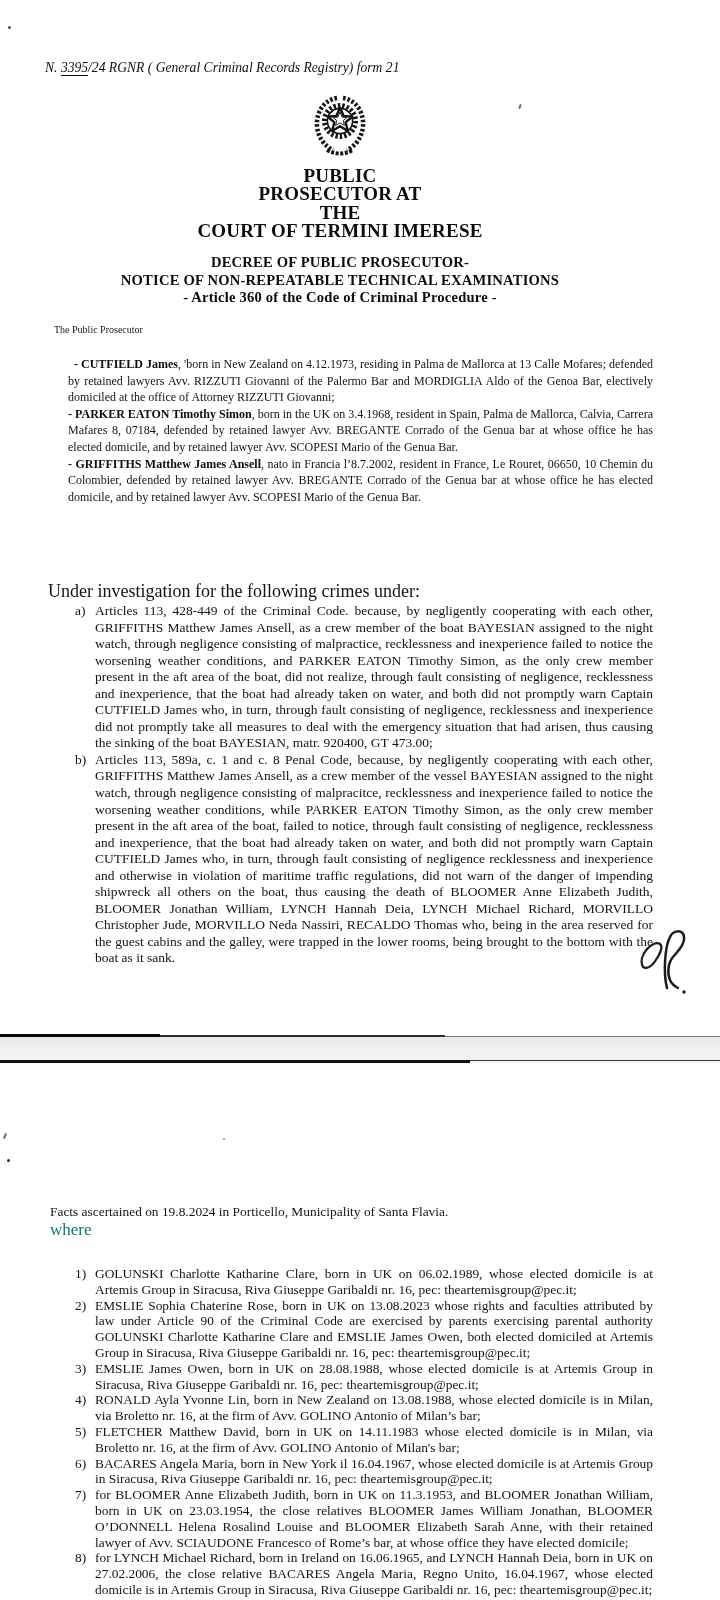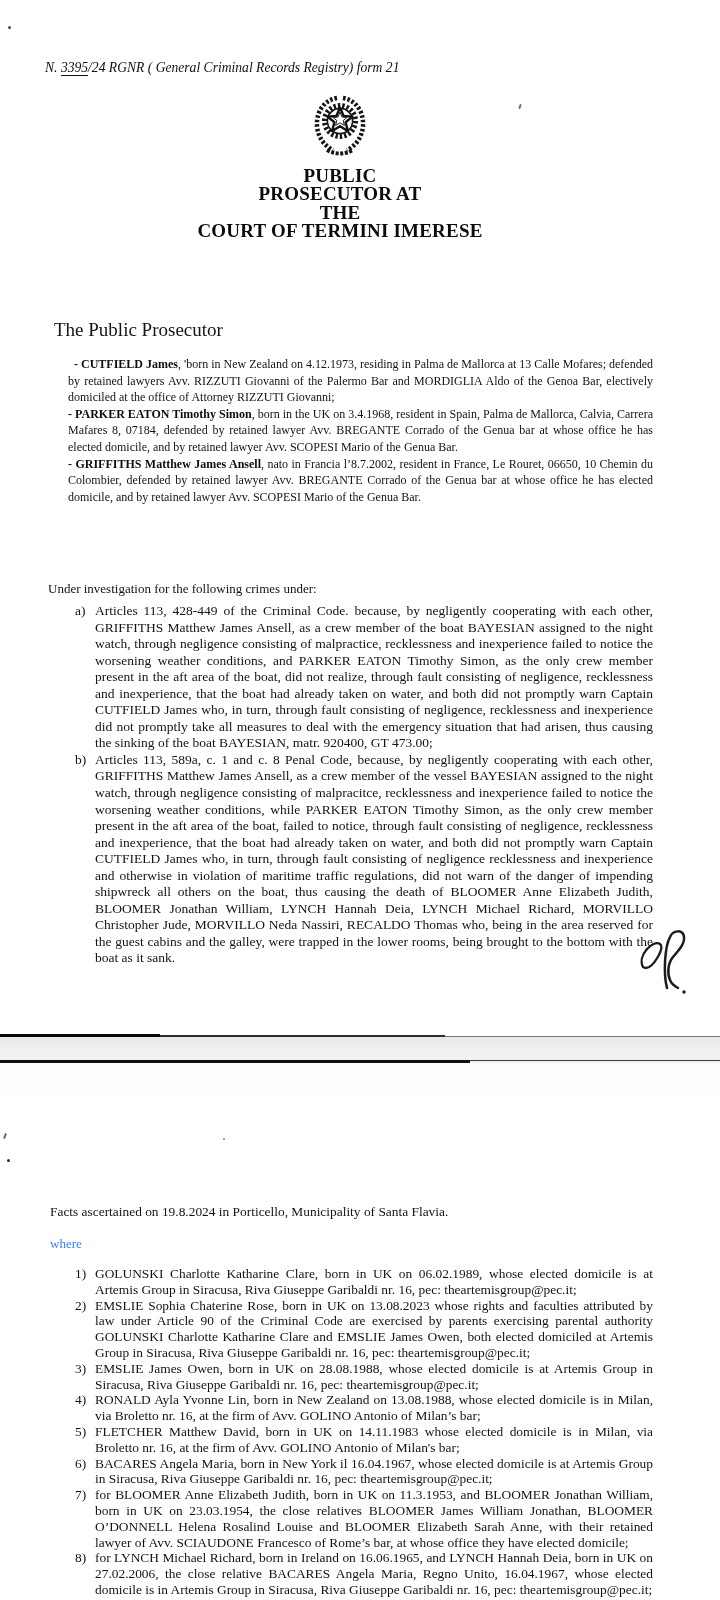--- a/index.html
+++ b/index.html
@@ -17,49 +17,49 @@
 
   .refline{top:60px;left:45px;font-style:italic;font-size:13.6px;color:#101010;white-space:nowrap;}
   .refline .u{border-bottom:1.2px solid #101010;}
 
   .emblem{top:94px;left:312px;}
 
   .center-block{left:0;width:680px;text-align:center;font-weight:bold;color:#0c0c0c;}
   .office{top:167px;font-size:19px;line-height:18.4px;letter-spacing:.2px;}
   .decree{top:254px;font-size:14.6px;line-height:17.6px;letter-spacing:.2px;}
 
-  .intro{top:322px;left:54px;font-size:19px;line-height:16px;color:#151515;}
+  .intro{top:322px;left:54px;font-size:10px;line-height:16px;color:#151515;}
 
   .defendants{top:356px;left:68px;width:585px;font-size:12px;line-height:16.6px;
               text-align:justify;color:#131313;}
   .defendants p{margin:0;}
   .defendants p.first{text-indent:6px;}
   .defendants b{font-weight:bold;color:#0d0d0d;}
 
-  .charges-intro{top:581px;left:48px;font-size:13px;color:#131313;}
+  .charges-intro{top:581px;left:48px;font-size:18px;color:#131313;}
 
   .hang-list{left:75px;width:578px;font-size:13.5px;text-align:justify;color:#131313;}
   .charges{top:603px;line-height:16.55px;}
   .hang-item{position:relative;padding-left:20px;margin:0;}
   .hang-item .marker{position:absolute;left:0;top:0;}
 
   .paraph{top:926px;left:640px;}
 
   
   .seam{top:1036px;left:0;width:720px;height:27px;
         background:linear-gradient(180deg,#e7e7e9 0%,#f0f0f2 45%,#f3f3f4 100%);}
   .seam .t1{position:absolute;top:-2px;left:0;width:160px;height:3px;background:#0a0a0a;}
   .seam .t2{position:absolute;top:-1px;left:160px;width:285px;height:2px;background:#2e2e2e;}
   .seam .t3{position:absolute;top:0;left:445px;width:275px;height:1px;background:#777;}
   .seam .b1{position:absolute;bottom:0;left:0;width:470px;height:3px;background:#101010;}
   .seam .b2{position:absolute;bottom:2px;left:470px;width:250px;height:1px;background:#3c3c3c;}
 
   
   .facts{top:111px;left:50px;font-size:13.4px;color:#141414;}
-  .where{top:143px;left:50px;font-size:13px;color:#3b82f6;}
+  .where{top:127px;left:50px;font-size:17px;color:#0f766e;}
   .parties{top:173px;line-height:15.8px;font-size:13.4px;}
 </style>
 </head>
 <body>
 
 <div class="screen">
 
   <div class="abs page" id="page1">
 
     <div class="abs stray-dot" style="left:8px;top:26px;width:3px;height:3px;"></div>
@@ -77,20 +77,25 @@
       <path d="M15,56 Q28,63 41,56" fill="none" stroke="#161616" stroke-width="4" stroke-dasharray="3 1.6"></path>
     </svg>
 
     <div class="abs center-block office">
       <div>PUBLIC</div>
       <div>PROSECUTOR AT</div>
       <div>THE</div>
       <div>COURT OF TERMINI IMERESE</div>
     </div>
 
+    <div class="abs center-block decree">
+      <div>DECREE OF  PUBLIC PROSECUTOR-</div>
+      <div>NOTICE OF NON-REPEATABLE TECHNICAL EXAMINATIONS</div>
+      <div>- Article 360 of the Code of Criminal Procedure -</div>
+    </div>
 
     <div class="abs intro">
       <div>The Public Prosecutor</div>
     </div>
 
     <div class="abs defendants">
       <p class="first"><b>-  CUTFIELD James</b><span>, 'born in New Zealand on 4.12.1973, residing in Palma de Mallorca at 13 Calle Mofares; defended by retained lawyers Avv. RIZZUTI Giovanni of the Palermo Bar and MORDIGLIA Aldo of the Genoa Bar, electively domiciled at the office of Attorney RIZZUTI Giovanni;</span></p>
       <p><b>- PARKER EATON Timothy Simon</b><span>, born in the UK on 3.4.1968, resident in Spain, Palma de Mallorca, Calvia, Carrera Mafares 8, 07184, defended by retained lawyer Avv. BREGANTE Corrado of the Genua bar at whose office he has elected domicile, and by retained lawyer Avv. SCOPESI Mario of the Genua Bar.</span></p>
       <p><b>- GRIFFITHS Matthew James Ansell</b><span>, nato in Francia l’8.7.2002, resident in France, Le Rouret, 06650, 10 Chemin du Colombier, defended by retained lawyer Avv. BREGANTE Corrado of the Genua bar at whose office he has elected domicile, and by retained lawyer Avv. SCOPESI Mario of the Genua Bar.</span></p>
     </div>

